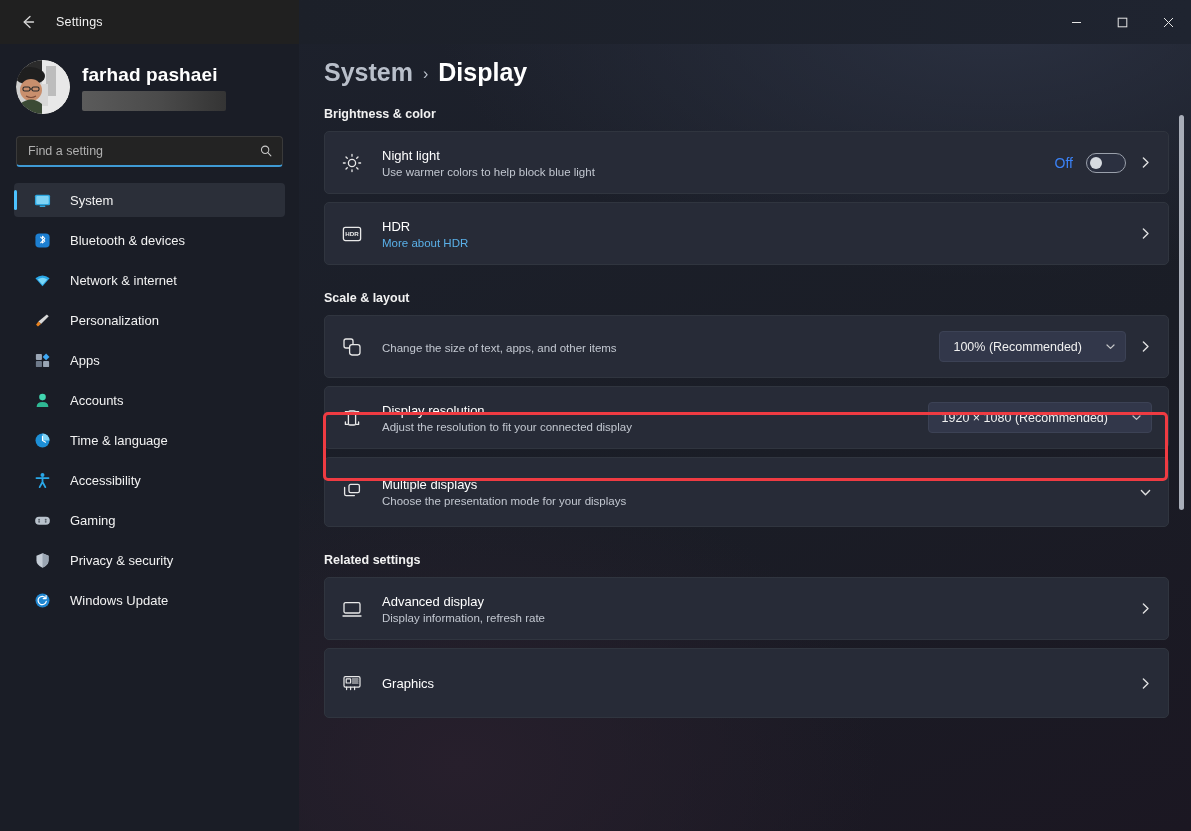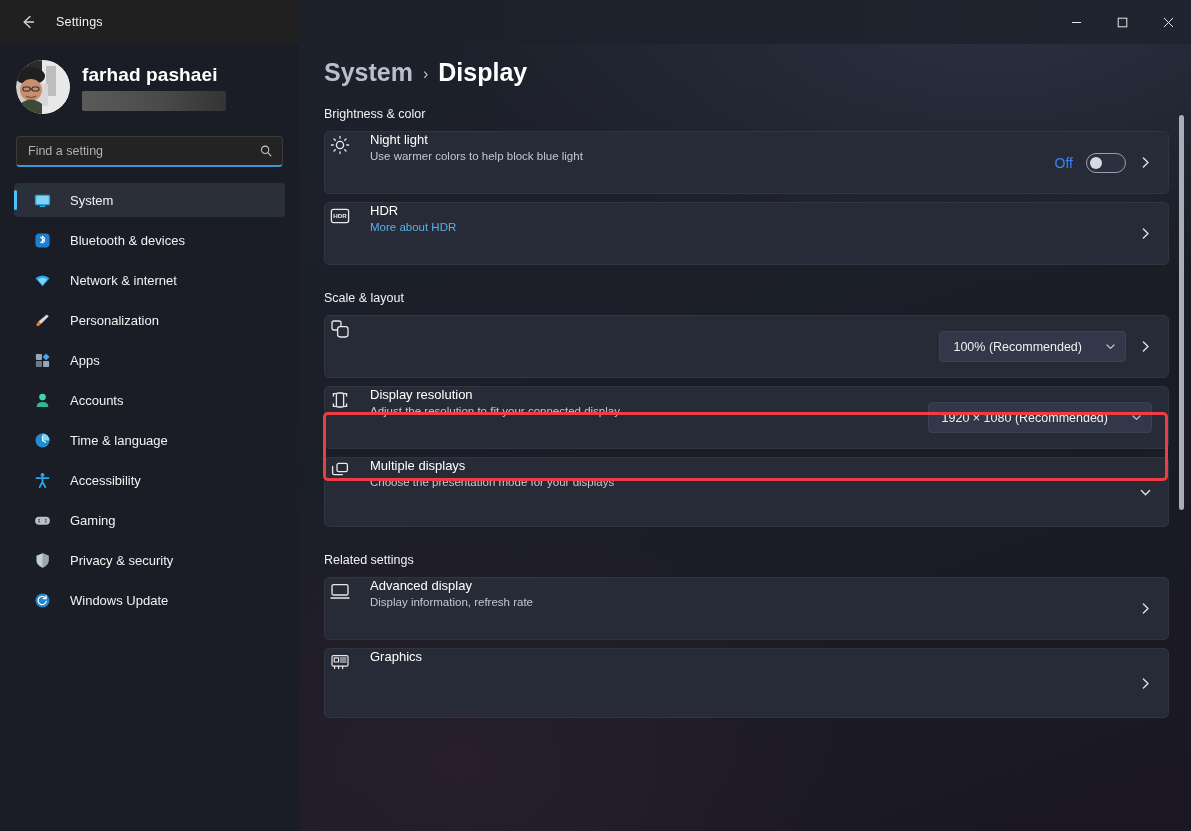--- a/index.html
+++ b/index.html
@@ -142,34 +142,34 @@
   .breadcrumb {
     display: flex; align-items: baseline;
     gap: 10px; margin-bottom: 20px;
     padding-left: 0;
   }
   .bc-root { font-size: 25px; font-weight: 600; color: #b9bfca; }
   .bc-sep  { font-size: 16px; color: #b9bfca; position: relative; top: -2px; }
   .bc-cur  { font-size: 25px; font-weight: 600; color: #ffffff; }
 
   .section-title {
-    font-size: 12.5px; font-weight: 400; color: #f2f2f2;
+    font-size: 12.5px; font-weight: 700; color: #f2f2f2;
     margin: 0 0 10px 0;
   }
   .section-title.sp { margin-top: 26px; }
 
   .card {
     position: relative;
     background: #272b37;
     border: 1px solid #30353f;
     border-radius: 5px;
     margin-bottom: 8px;
-    display: flex; 
+    display: flex; align-items: center;
     min-height: 63px;
-    padding: 0 16px 0 2px;
+    padding: 0 16px 0 14px;
   }
   .card.tall { min-height: 70px; }
   .card-ico {
     width: 26px; height: 26px; flex: 0 0 26px;
     display: flex; align-items: center; justify-content: center;
     margin-right: 17px;
   }
   .card-ico svg { width: 22px; height: 22px; }
   .card-txt { flex: 1; min-width: 0; }
   .card-title { font-size: 13px; color: #ffffff; }
@@ -488,20 +488,21 @@
       <div class="section-title sp">Scale &amp; layout</div>
 
       <div class="card">
         <span class="card-ico">
           <svg viewBox="0 0 22 22" fill="none" stroke="#e9e9e9" stroke-width="1.3">
             <rect x="3" y="3" width="9" height="9" rx="2"></rect>
             <rect x="8.6" y="8.6" width="10.4" height="10.4" rx="2.4" fill="#272b37"></rect>
           </svg>
         </span>
         <div class="card-txt">
+          <div class="card-sub">Change the size of text, apps, and other items</div>
         </div>
         <div class="card-right">
           <div class="dropdown">
             <span class="dd-val">100% (Recommended)</span>
             <svg class="dd-chev" viewBox="0 0 11 11" fill="none" stroke="#e0e0e0" stroke-width="1.2">
               <path d="M2 4 L5.5 7.4 L9 4" stroke-linecap="round" stroke-linejoin="round"></path>
             </svg>
           </div>
           <svg class="chev" viewBox="0 0 13 13" fill="none" stroke="#e9e9e9" stroke-width="1.4">
             <path d="M4.4 2 L9 6.5 L4.4 11" stroke-linecap="round" stroke-linejoin="round"></path>

